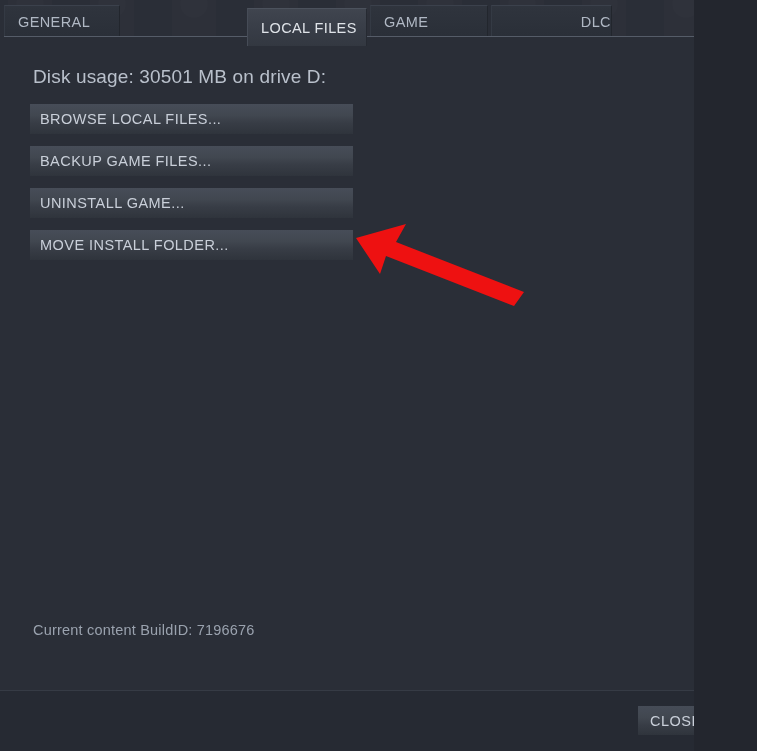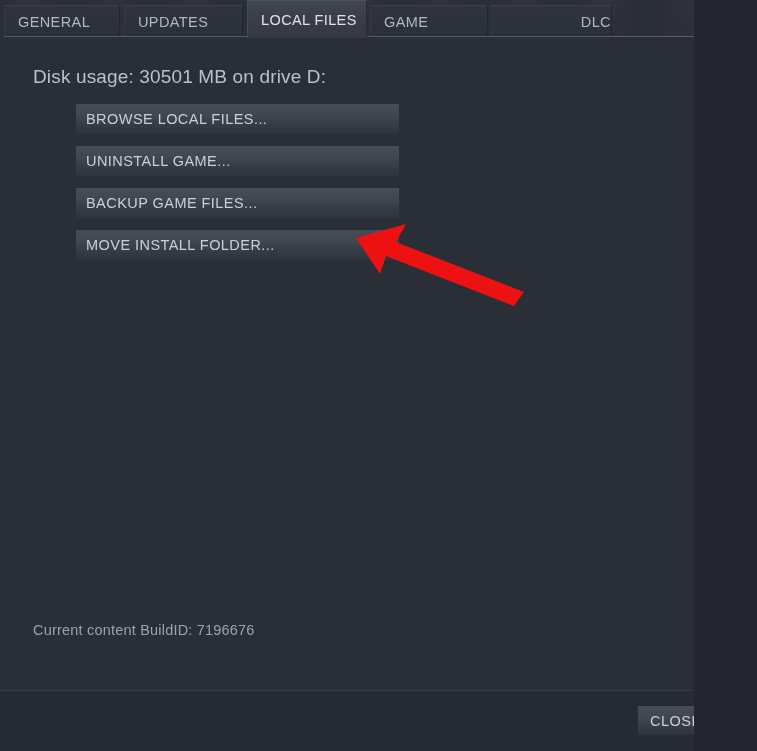--- a/index.html
+++ b/index.html
@@ -56,21 +56,21 @@
     letter-spacing: 0.4px;
     color: #b0b8c4;
     background: linear-gradient(to bottom, #2f343d 0%, #2a2f38 100%);
     border-top: 1px solid #3b414c;
     border-left: 1px solid #343a44;
     border-right: 1px solid #22262d;
     cursor: pointer;
     user-select: none;
   }
   .tab.active {
-    top: 0px;
+    top: 8px;
     height: 38px;
     color: #dfe3e8;
     background: linear-gradient(to bottom, #40454f 0%, #383d47 55%, #333841 100%);
     border-top: 1px solid #4c525d;
     border-left: 1px solid #464c57;
     border-right: 1px solid #262a32;
     z-index: 4;
   }
   .tabline {
     position: absolute;
@@ -131,21 +131,20 @@
     align-items: center;
     font-size: 14.5px;
     letter-spacing: 0.45px;
     color: #c9cfd9;
     background: linear-gradient(to bottom, #474d58 0%, #414750 38%, #383d46 62%, #2f343c 100%);
     border: none;
     cursor: pointer;
     user-select: none;
     text-align: left;
     font-family: "Liberation Sans", sans-serif;
-    margin-left: 46px;
   }
 
   .buildid {
     position: absolute;
     left: 33px;
     top: 622px;
     font-size: 14.5px;
     color: #9aa2ae;
     letter-spacing: 0.2px;
     z-index: 4;
@@ -199,47 +198,44 @@
 <div id="app">
 
   <div class="watermark"></div>
 
   <div class="tabbar">
     <div class="tabline"></div>
 
     <div class="tab" id="tab0" style="left: 4px; width: 116px;">
       <span>GENERAL</span>
     </div>
-    <div class="tab" id="tab1" style="left: 124px; width: 119px;">
-      <span>UPDATES</span>
-    </div>
     <div class="tab active" id="tab2" style="left: 247px; width: 120px;">
       <span>LOCAL FILES</span>
     </div>
     <div class="tab" id="tab3" style="left: 370px; width: 118px;">
       <span>GAME</span>
     </div>
     <div class="tab" id="tab4" style="left: 491px; width: 121px; justify-content: flex-end;">
       <span>DLC</span>
     </div>
   </div>
 
   <div class="panel"></div>
 
   <div class="disk-usage">Disk usage: 30501 MB on drive D:</div>
 
   <div class="btnlist">
     <button class="lfbtn">
       <span>BROWSE LOCAL FILES...</span>
     </button>
     <button class="lfbtn">
+      <span>BACKUP GAME FILES...</span>
+    </button>
+    <button class="lfbtn">
       <span>UNINSTALL GAME...</span>
-    </button>
-    <button class="lfbtn">
-      <span>BACKUP GAME FILES...</span>
     </button>
     <button class="lfbtn">
       <span>MOVE INSTALL FOLDER...</span>
     </button>
   </div>
 
   <div class="buildid">Current content BuildID: 7196676</div>
 
   <div class="panel-bottom-border"></div>
 

